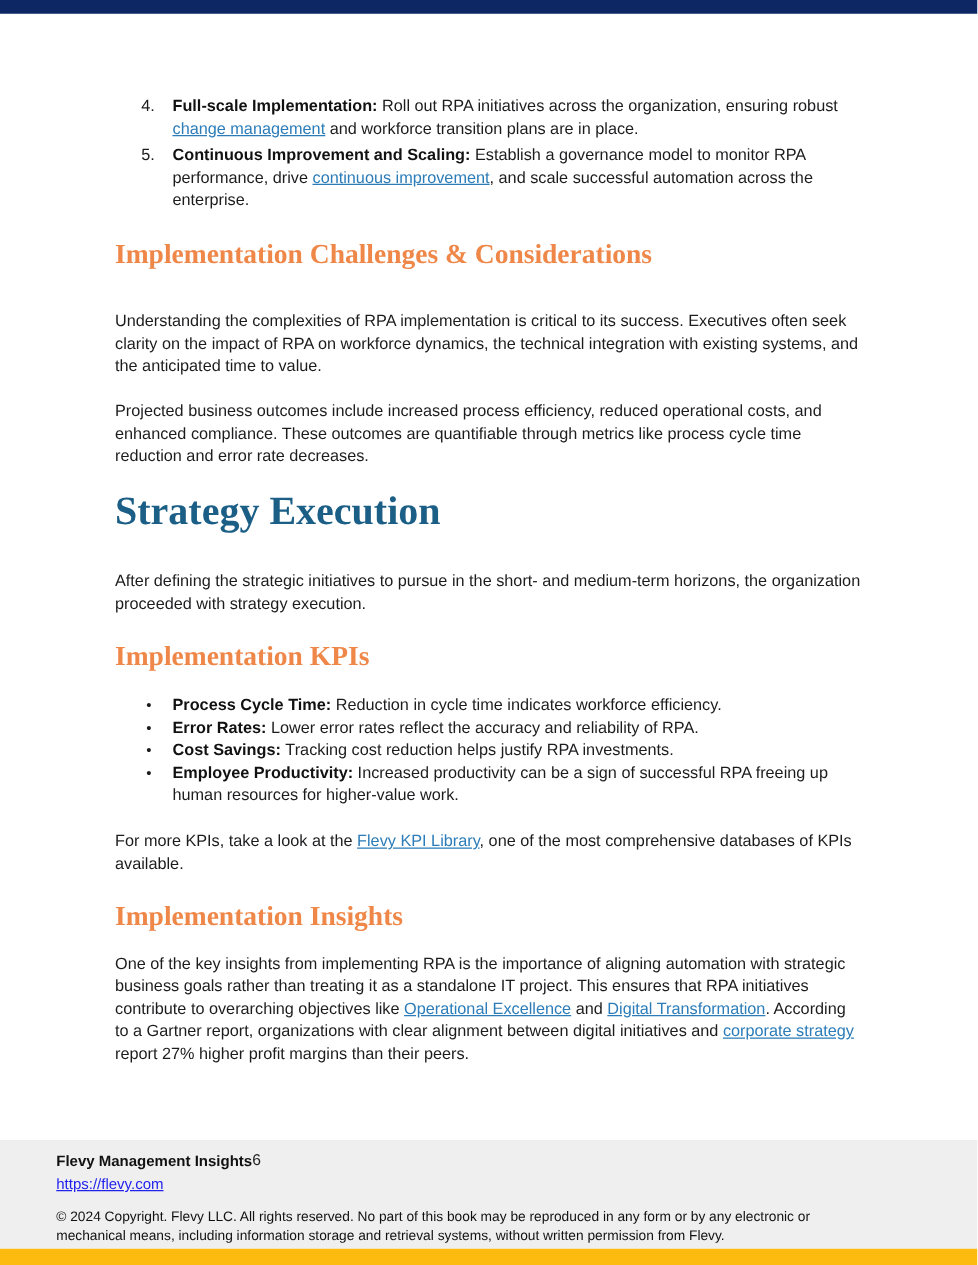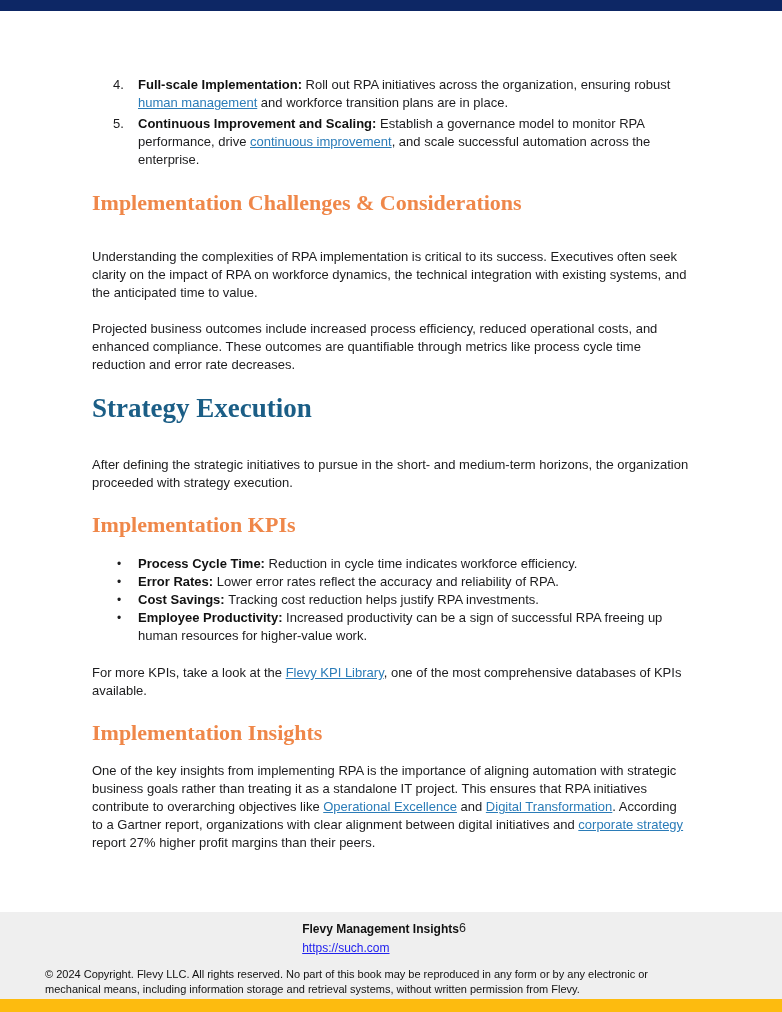--- a/index.html
+++ b/index.html
@@ -29,53 +29,53 @@
     font-family: "Liberation Serif", "DejaVu Serif", serif;
     font-weight: bold;
     font-size: 22px;
     line-height: 26px;
     color: #ef8749;
     margin-top: 21px;
   }
   h1.blue {
     font-family: "Liberation Serif", "DejaVu Serif", serif;
     font-weight: bold;
-    font-size: 27px;
+    font-size: 32px;
     line-height: 32px;
     color: #1b5e86;
     margin-top: 18px;
   }
   p.body-p { margin-top: 32px; }
   .bullet-list { margin-top: 17px; }
   .bullet-item { display: flex; }
   .bullet-marker { width: 21px; margin-left: 25px; flex: 0 0 auto; font-size: 12px; }
   .bullet-text { flex: 1 1 auto; }
   .footer {
     height: 87px;
     background: #efefef;
     padding: 9px 59px 0 45px;
   }
-  .footer-row { display: flex; justify-content: center; align-items: flex-start; }
+  .footer-row { display: flex; justify-content: flex-start; align-items: flex-start; }
   .footer-title { font-weight: bold; font-size: 12px; line-height: 17px; color: #111; }
   .footer-url { font-size: 12px; line-height: 16px; color: #2222ee; text-decoration: underline; cursor: pointer; display: inline-block; }
   .footer-page { font-size: 12.5px; color: #222; }
   .footer-copy { margin-top: 11px; font-size: 11px; line-height: 15px; max-width: 648px; color: #111; }
   .bottom-bar { height: 13px; background: #fdbb0f; }
 </style>
 </head>
 <body>
 
 <div class="top-bar"></div>
 
 <div class="page-body">
 
   <div class="num-list">
     <div class="num-item">
       <span class="num-marker">4.</span>
-      <span class="num-text"><strong>Full-scale Implementation: </strong><span>Roll out RPA initiatives across the organization, ensuring robust </span><a class="tlink">human management</a><span> and workforce transition plans are in place.</span></span>
+      <span class="num-text"><strong>Full-scale Implementation: </strong><span>Roll out RPA initiatives across the organization, ensuring robust </span><a class="tlink">change management</a><span> and workforce transition plans are in place.</span></span>
     </div>
     <div class="num-item">
       <span class="num-marker">5.</span>
       <span class="num-text"><strong>Continuous Improvement and Scaling: </strong><span>Establish a governance model to monitor RPA performance, drive </span><a class="tlink">continuous improvement</a><span>, and scale successful automation across the enterprise.</span></span>
     </div>
   </div>
 
   <h2 class="orange">Implementation Challenges &amp; Considerations</h2>
 
   <p class="body-p"><span>Understanding the complexities of RPA implementation is critical to its success. Executives often seek clarity on the impact of RPA on workforce dynamics, the technical integration with existing systems, and the anticipated time to value.</span></p>
@@ -113,20 +113,20 @@
   <h2 class="orange" style="margin-top:20px">Implementation Insights</h2>
 
   <p class="body-p" style="margin-top:16px"><span>One of the key insights from implementing RPA is the importance of aligning automation with strategic business goals rather than treating it as a standalone IT project. This ensures that RPA initiatives contribute to overarching objectives like </span><a class="tlink">Operational Excellence</a><span> and </span><a class="tlink">Digital Transformation</a><span>. According to a Gartner report, organizations with clear alignment between digital initiatives and </span><a class="tlink">corporate strategy</a><span> report 27% higher profit margins than their peers.</span></p>
 
 </div>
 
 <div class="footer">
   <div class="footer-row">
     <div>
       <div class="footer-title">Flevy Management Insights</div>
-      <a class="footer-url">https://such.com</a>
+      <a class="footer-url">https://flevy.com</a>
     </div>
     <div class="footer-page">6</div>
   </div>
   <div class="footer-copy">© 2024 Copyright. Flevy LLC. All rights reserved. No part of this book may be reproduced in any form or by any electronic or mechanical means, including information storage and retrieval systems, without written permission from Flevy.</div>
 </div>
 
 <div class="bottom-bar"></div>
 
 </body></html>

